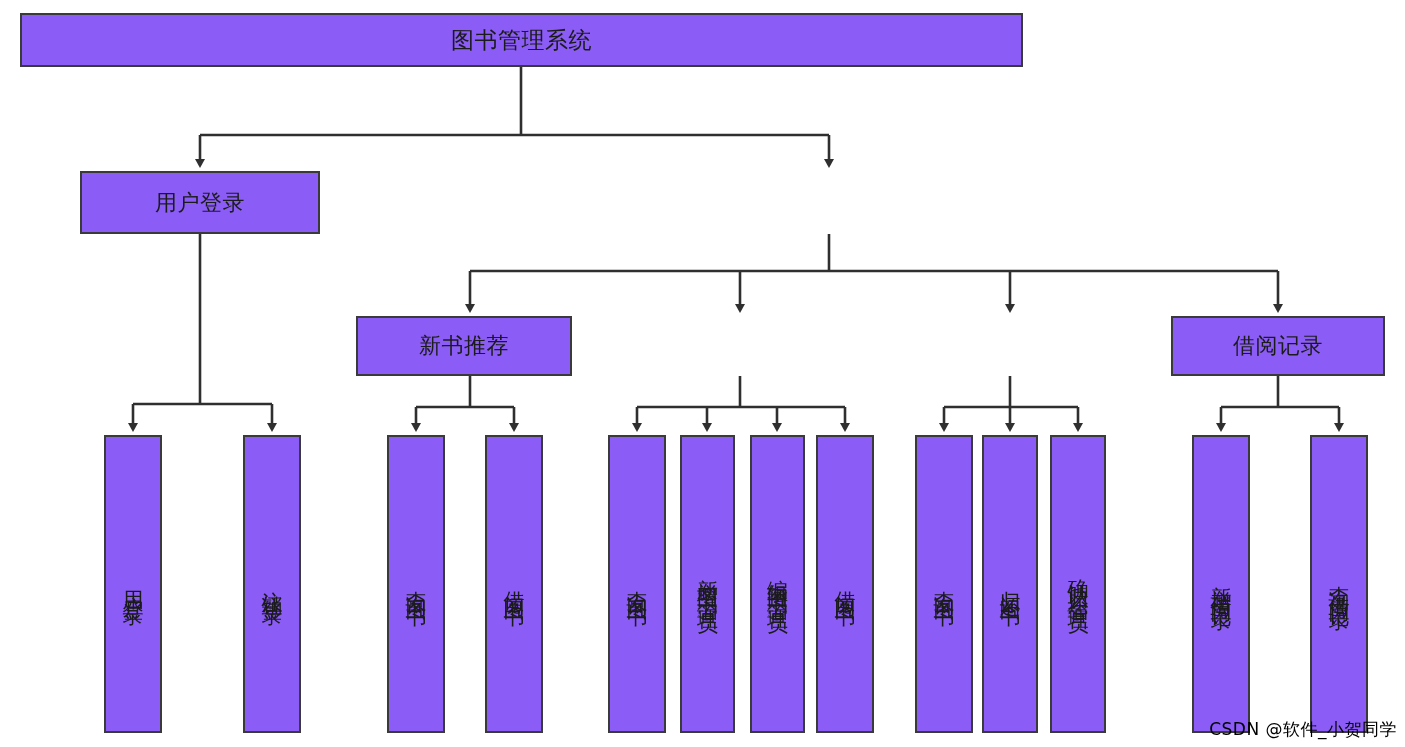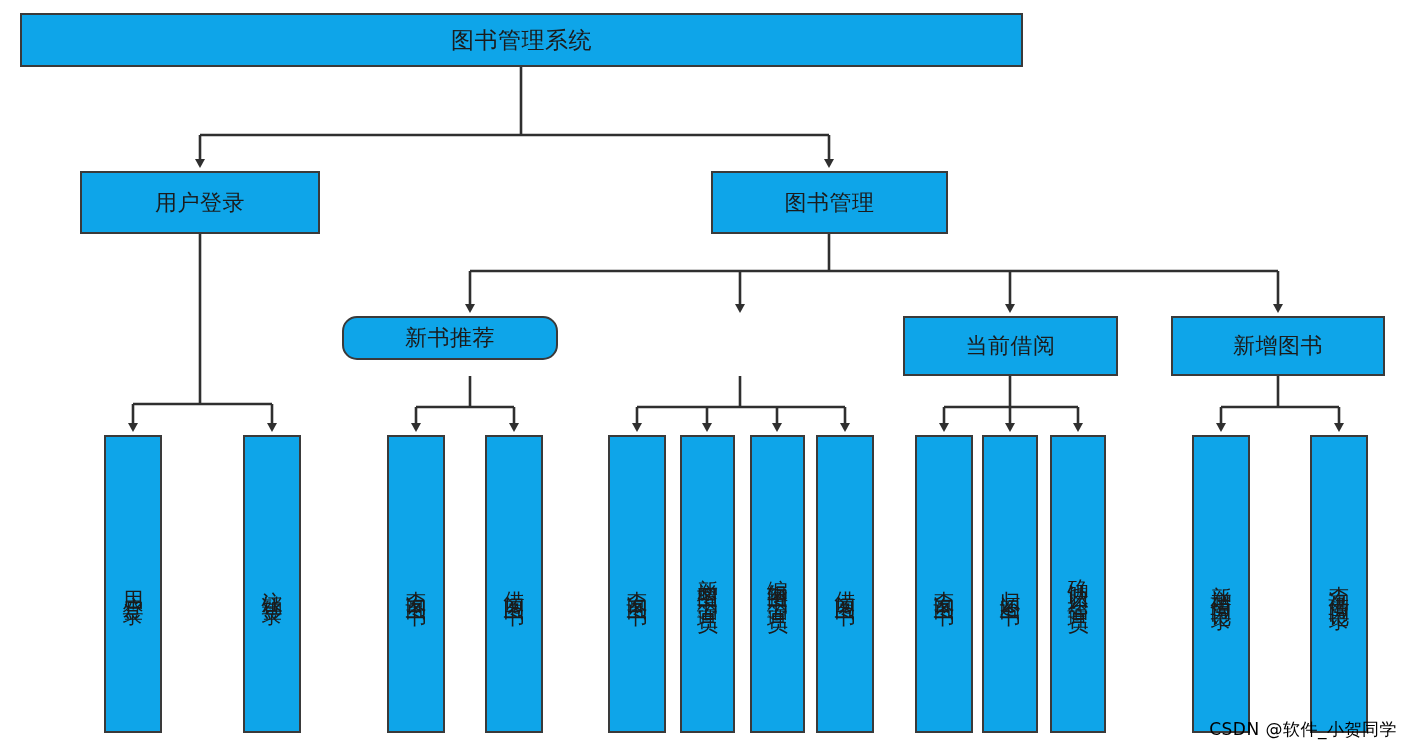--- a/index.html
+++ b/index.html
@@ -21,21 +21,21 @@
     position: absolute;
     left: 0;
     top: 0;
     width: 1405px;
     height: 747px;
   }
   
   .node {
     position: absolute;
     box-sizing: border-box;
-    background: #0ea5e9;
+    background: #8b5cf6;
     border: 2.5px solid #3a3a3a;
     display: flex;
     align-items: center;
     justify-content: center;
     z-index: 3;
   }
   .node-label {
     color: #1b1b1b;
     font-size: 22px;
     line-height: 1.25;
@@ -122,32 +122,26 @@
       </g>
   </svg>
 
   <div class="node root" style="left:20px; top:13px; width:1003px; height:54px;">
     <span class="node-label">图书管理系统</span>
   </div>
 
   <div class="node level2" style="left:80px; top:171px; width:240px; height:63px;">
     <span class="node-label">用户登录</span>
   </div>
-  <div class="node level2" style="left:711px; top:171px; width:237px; height:63px;">
-    <span class="node-label">图书管理</span>
-  </div>
 
-  <div class="node level2" style="left:342px; top:316px; width:216px; height:44px;border-radius:15px;">
+  <div class="node level2" style="left:356px; top:316px; width:216px; height:60px;">
     <span class="node-label">新书推荐</span>
   </div>
-  <div class="node level2" style="left:903px; top:316px; width:215px; height:60px;">
-    <span class="node-label">当前借阅</span>
-  </div>
   <div class="node level2" style="left:1171px; top:316px; width:214px; height:60px;">
-    <span class="node-label">新增图书</span>
+    <span class="node-label">借阅记录</span>
   </div>
 
   <div class="node leaf" style="left:104px; top:435px; width:58px; height:298px;">
     <span class="node-label">用户登录</span>
   </div>
   <div class="node leaf" style="left:243px; top:435px; width:58px; height:298px;">
     <span class="node-label">注销登录</span>
   </div>
   <div class="node leaf" style="left:387px; top:435px; width:58px; height:298px;">
     <span class="node-label">查询图书</span>

